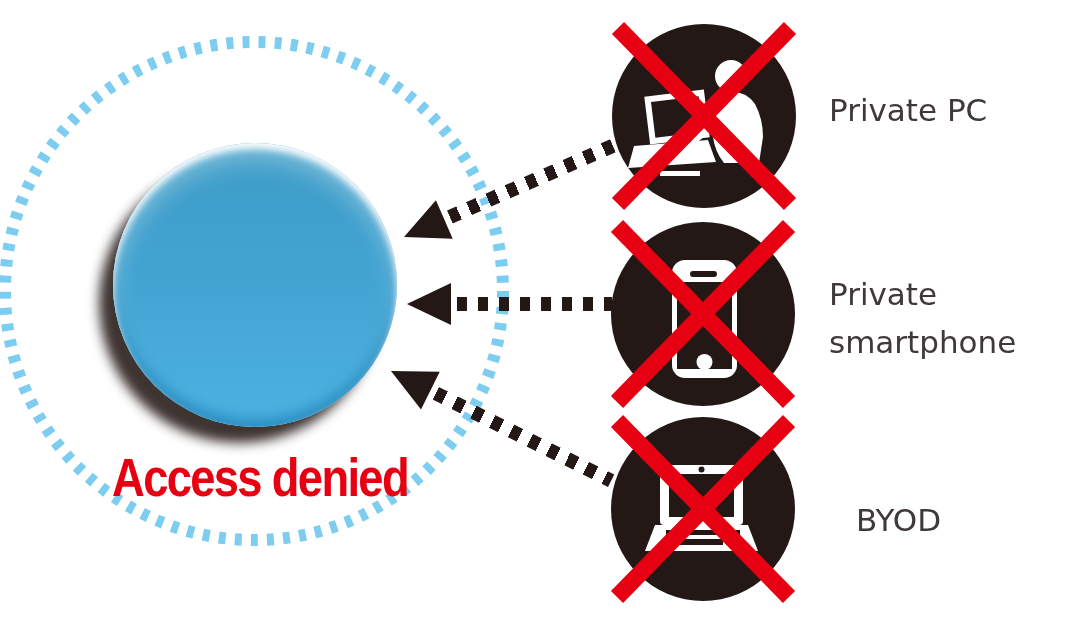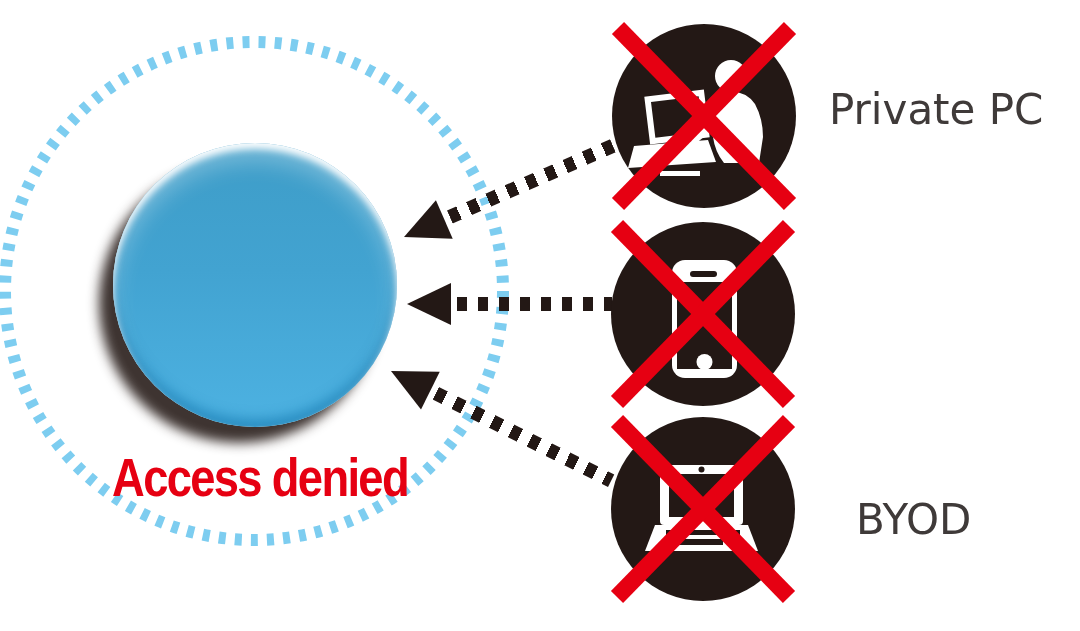--- a/index.html
+++ b/index.html
@@ -56,21 +56,21 @@
   .icon-svg{position:absolute;left:0;top:0;}
   .red-x{overflow:visible;}
   #red-x-pc{left:611px;top:22px;}
   #red-x-phone{left:610px;top:220px;}
   #red-x-byod{left:610px;top:415px;}
 
   
   #label-panel{left:825px;top:62px;width:255px;height:531px;background:#ffffff;}
   .device-label{
     position:absolute;left:4px;color:#3f3a39;
-    font-size:42px;line-height:48px;font-weight:normal;
+    font-size:31px;line-height:48px;font-weight:normal;
   }
   #label-private-pc{top:24px;width:250px;}
   #label-private-smartphone{top:208px;width:250px;}
   #label-byod{top:434px;width:250px;margin-left:27px;}
 </style>
 </head>
 <body>
 
 <svg id="dotted-ring" class="abs" width="522" height="522" viewBox="0 0 522 522">
   <circle cx="261" cy="261" r="249" fill="none" stroke="#7dcdf0" stroke-width="12" stroke-dasharray="7 9.13"></circle>
@@ -131,14 +131,15 @@
     <rect x="60" y="122" width="52" height="6" fill="#231815"></rect>
   </svg>
 </div>
 <svg id="red-x-byod" class="abs red-x" width="186" height="188" viewBox="0 0 186 188">
   <line x1="7" y1="6" x2="179" y2="182" stroke="#e60012" stroke-width="17"></line>
   <line x1="179" y1="6" x2="7" y2="182" stroke="#e60012" stroke-width="17"></line>
 </svg>
 
 <div id="label-panel" class="abs">
   <div id="label-private-pc" class="device-label">Private PC</div>
+  <div id="label-private-smartphone" class="device-label">Private smartphone</div>
   <div id="label-byod" class="device-label">BYOD</div>
 </div>
 
 </body></html>

